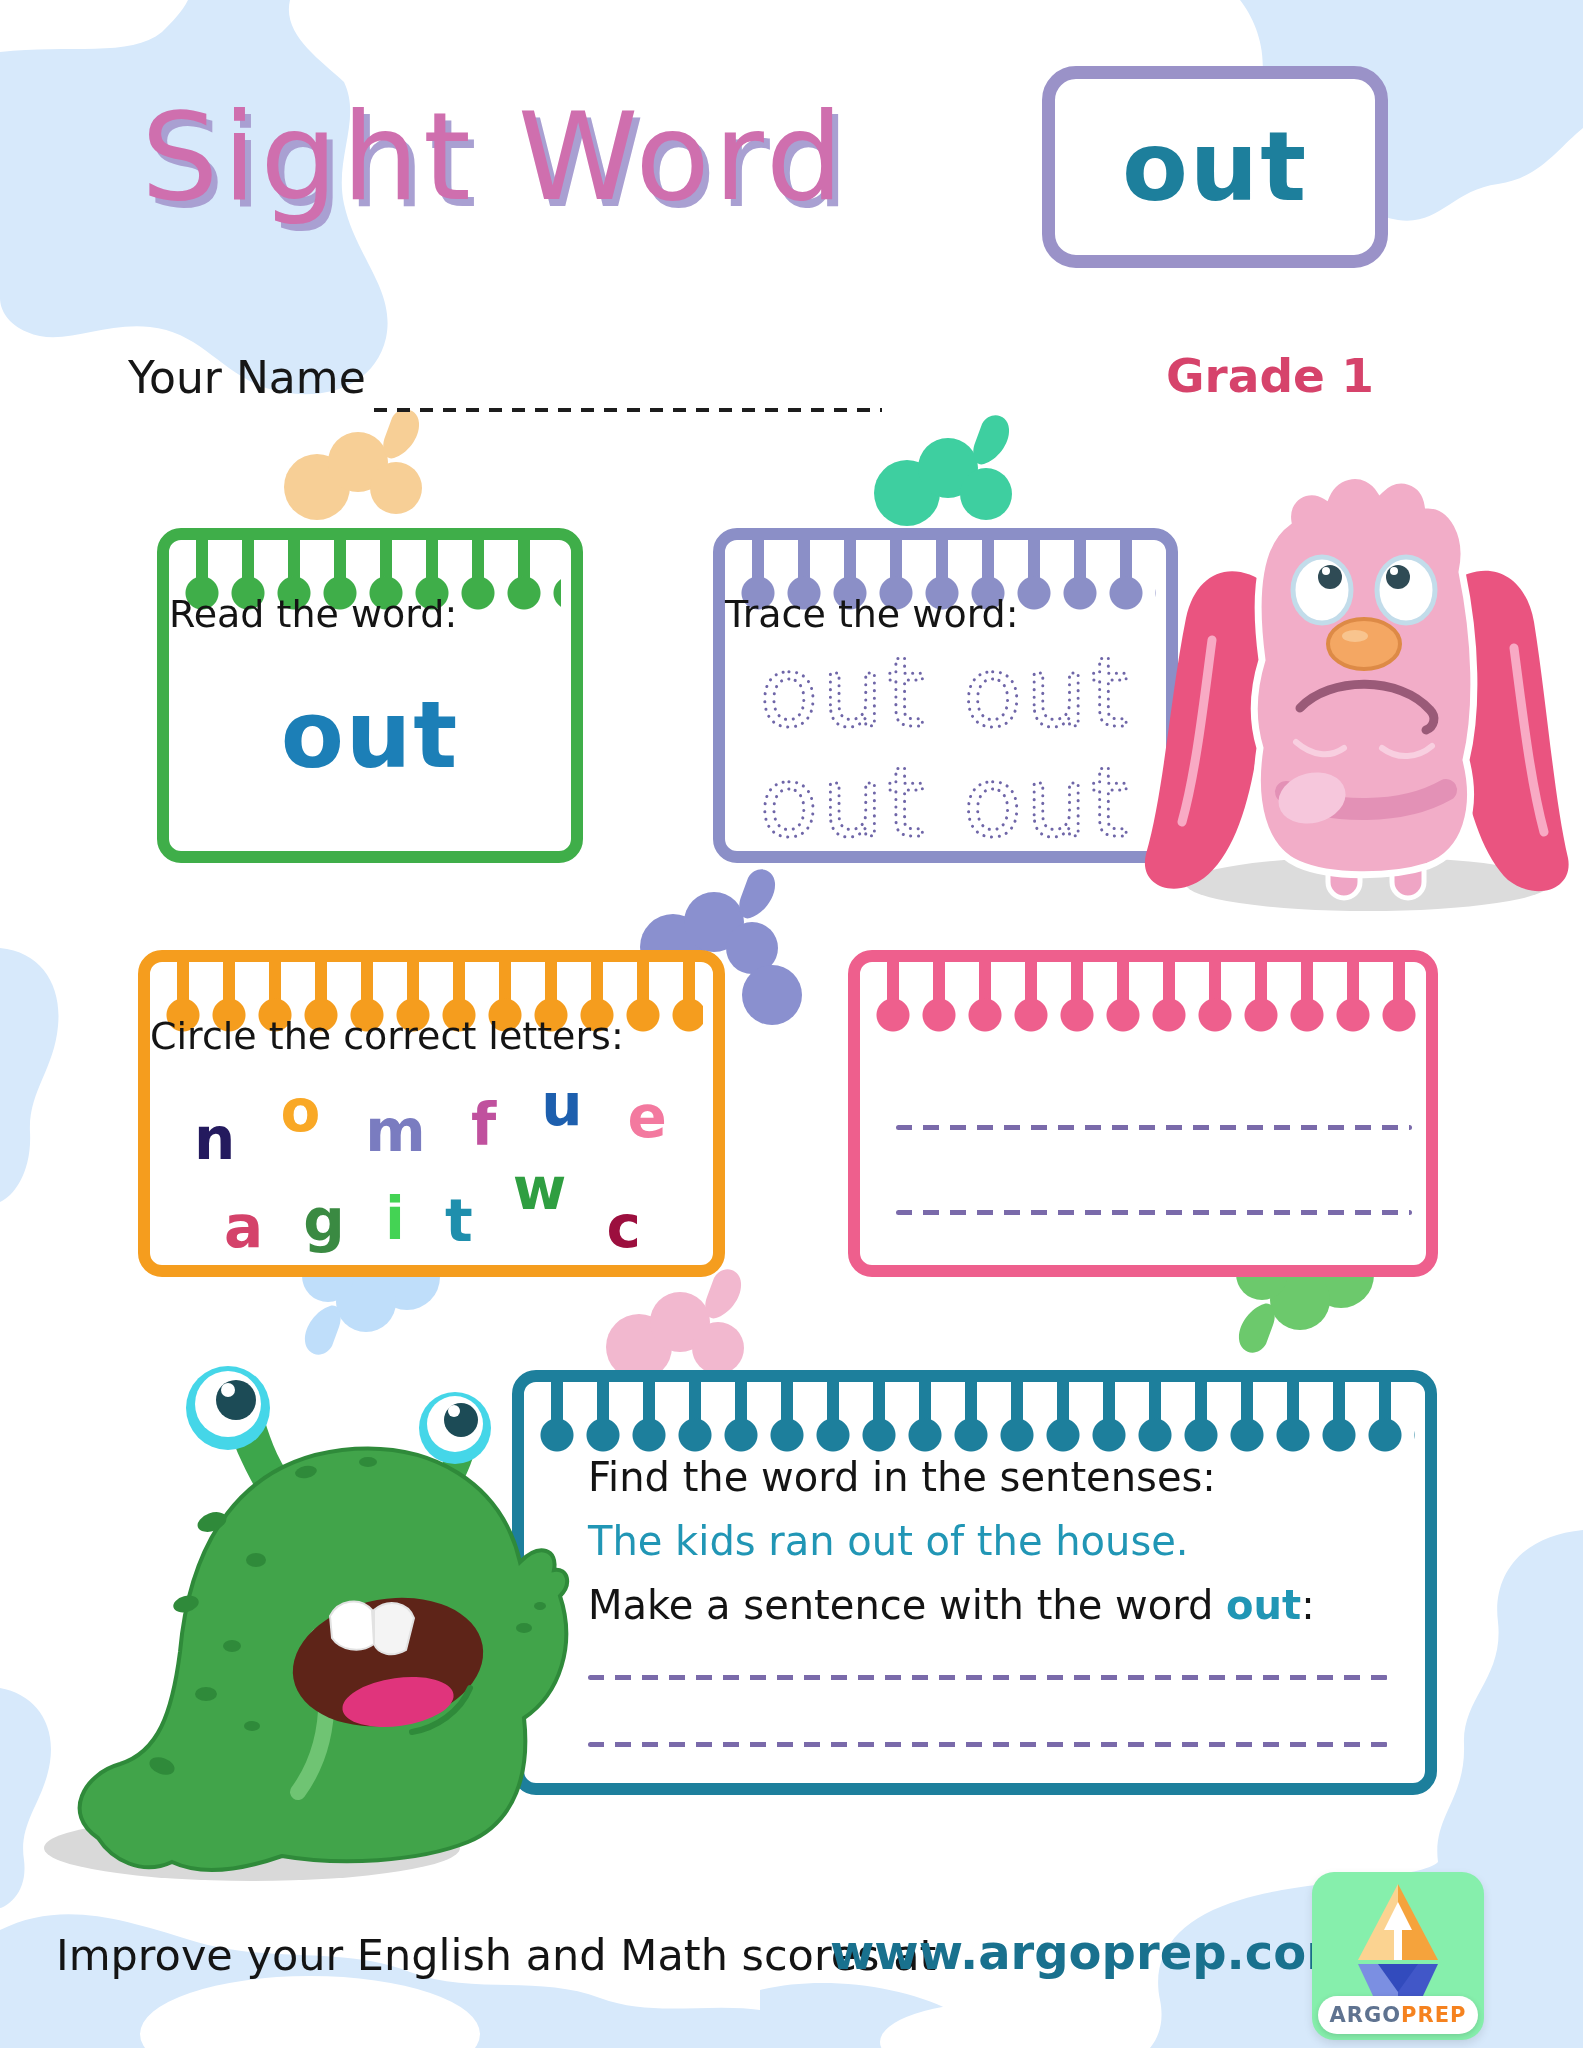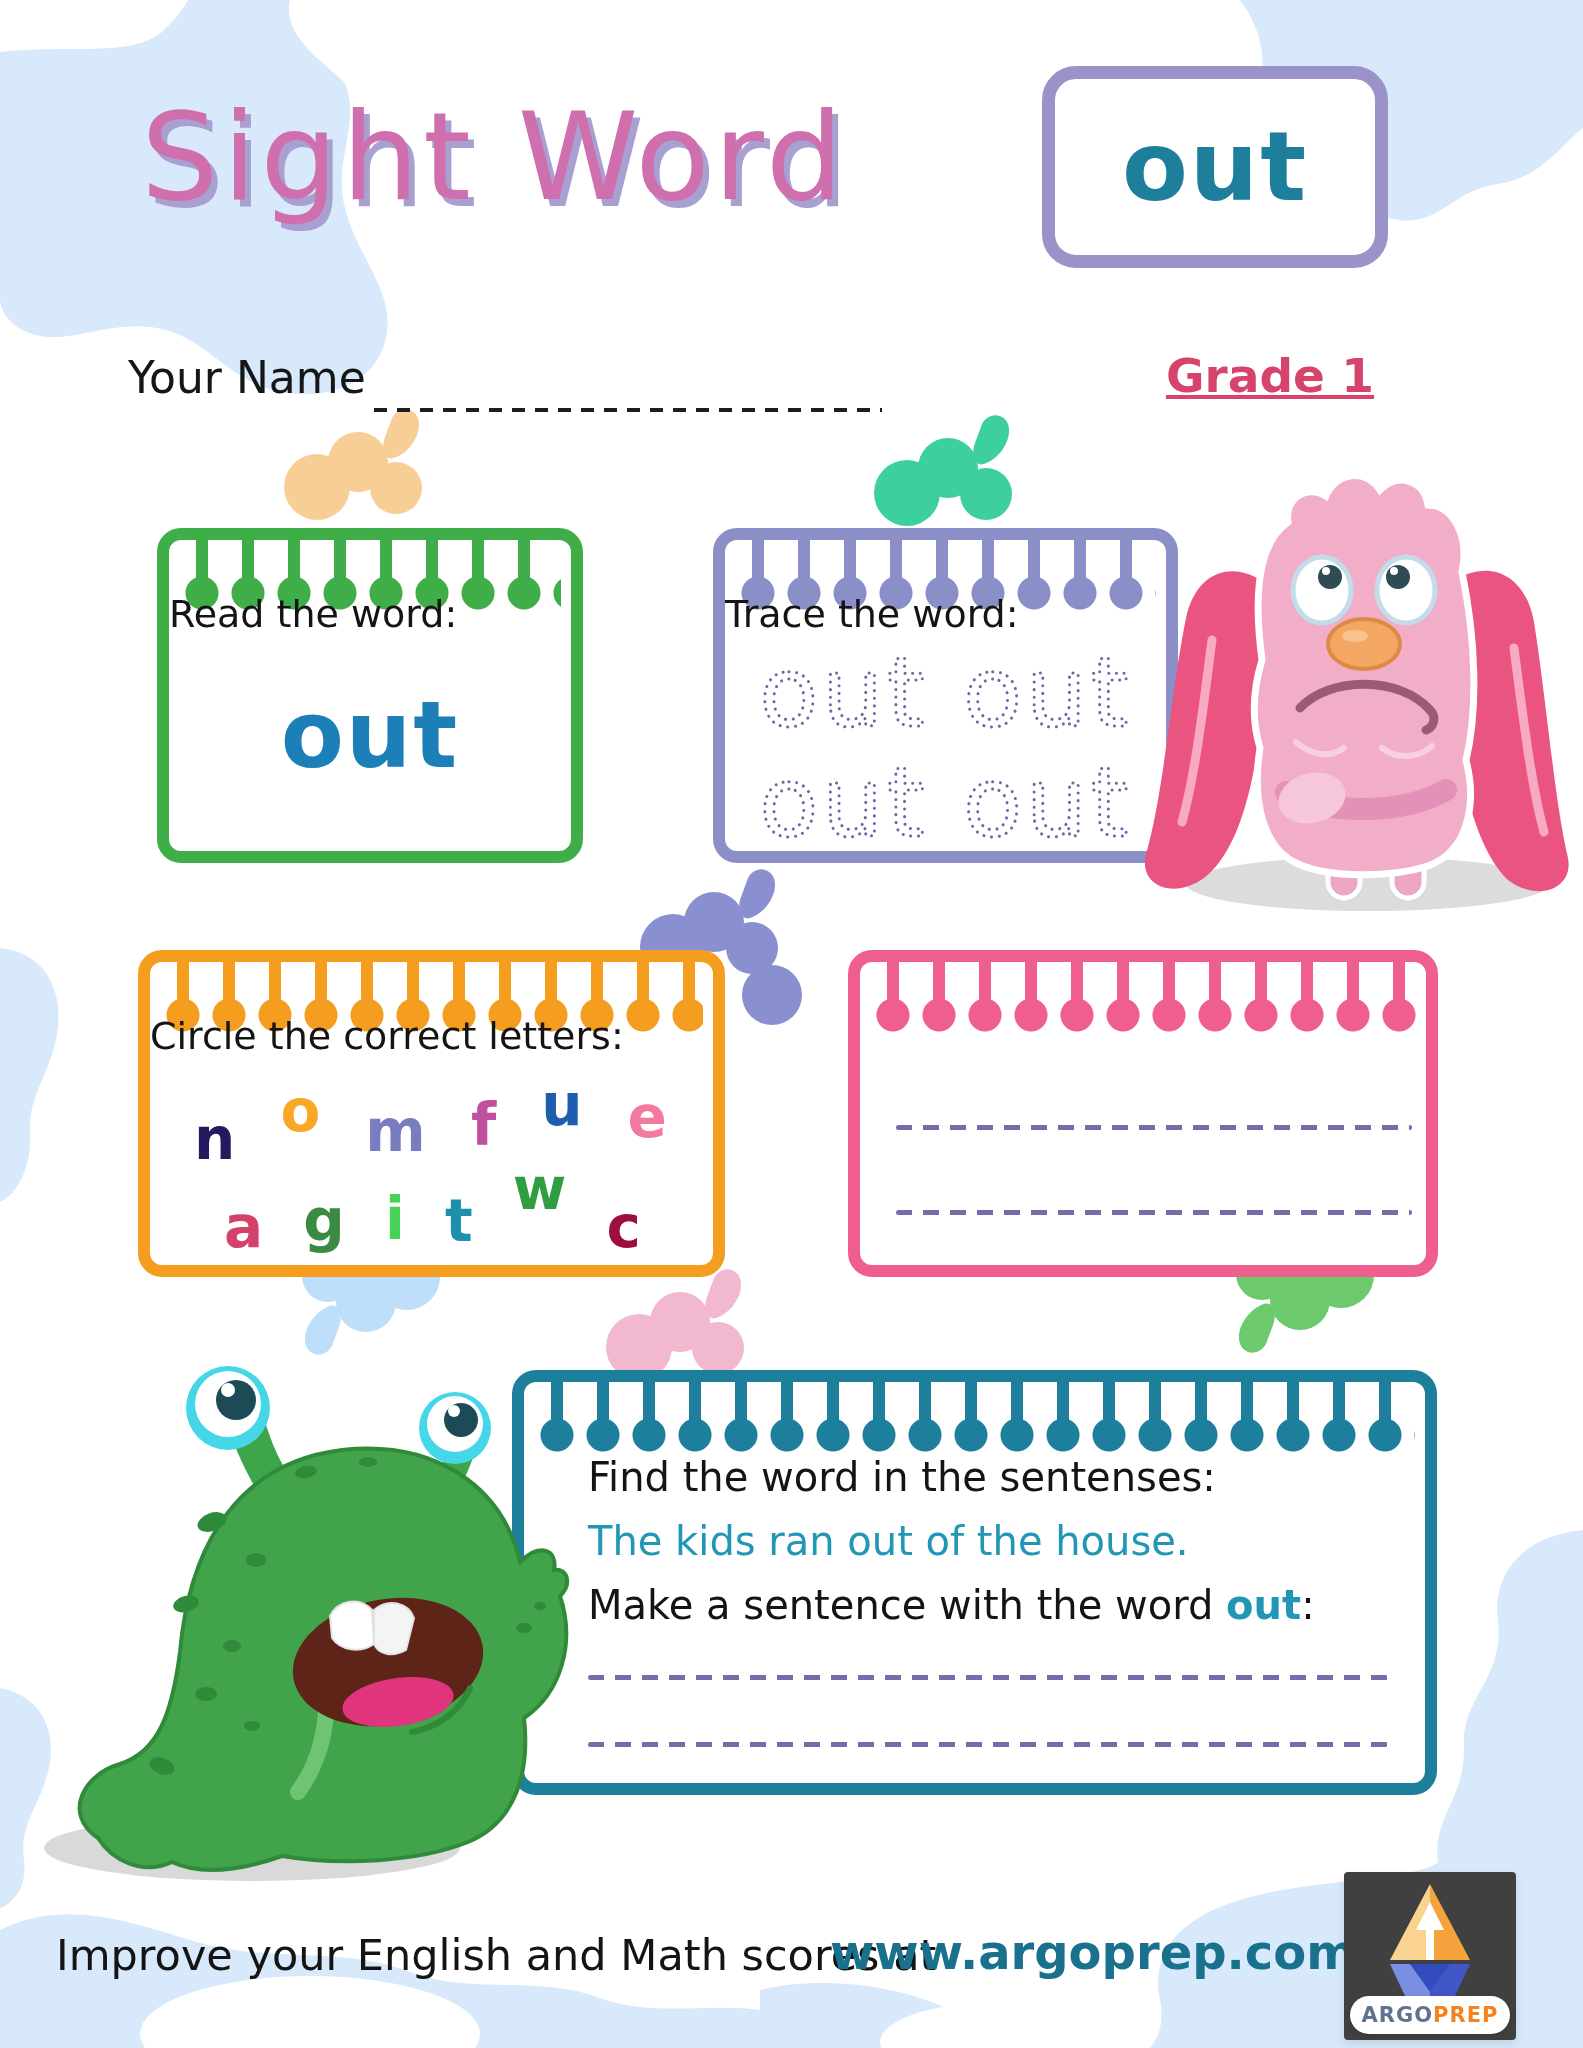--- a/index.html
+++ b/index.html
@@ -15,21 +15,21 @@
   .title{left:141px;top:86px;z-index:2;font-size:122px;font-weight:normal;letter-spacing:4px;
          color:var(--titlec);text-shadow:6px 7px 0 var(--titlesh);}
   .badge{left:1042px;top:66px;width:346px;height:202px;z-index:2;background:#fff;
          border:13px solid var(--badgeb);border-radius:34px;box-sizing:border-box;
          display:flex;align-items:center;justify-content:center;}
   .badge span{font-size:96px;font-weight:bold;color:var(--badgew);letter-spacing:2px;}
   .name-label{left:128px;top:352px;z-index:2;font-size:44px;color:#161616;}
   .name-line{left:374px;top:408px;width:508px;height:4px;z-index:2;
              background:repeating-linear-gradient(90deg,#1d1d1d 0 13px,transparent 13px 23px);}
   .grade{left:1150px;top:348px;width:240px;z-index:2;text-align:center;
-         font-size:47px;font-weight:bold;color:var(--gradec);text-decoration:underline;}
+         font-size:47px;font-weight:bold;color:var(--gradec);}
 
   
   .card{position:absolute;z-index:2;background:#fff;border:12px solid var(--bc);
         border-radius:24px;box-sizing:border-box;}
   .scallop{position:absolute;top:-2px;left:10px;right:10px;height:74px;
         background-image:
           radial-gradient(circle at 23px 55px, var(--bc) 16px, transparent 17px),
           linear-gradient(90deg, transparent 0 17px, var(--bc) 17px 29px, transparent 29px 46px);
         background-size:46px 74px,46px 44px;
         background-repeat:repeat-x;}
@@ -47,22 +47,22 @@
   .letters-row span{font-size:58px;font-weight:bold;line-height:1;display:inline-block;}
   .dashline{position:absolute;height:5px;border-radius:3px;
         background:repeating-linear-gradient(90deg,var(--dashc) 0 16px,transparent 16px 27px);}
   .find-line{position:absolute;left:64px;right:40px;font-size:40px;color:#141414;white-space:nowrap;}
   .teal-text{color:var(--sentc);}
   .teal-word{color:var(--sentc);font-weight:bold;}
 
   
   .footer-text{left:56px;top:1930px;z-index:5;font-size:43px;color:#141414;}
   .footer-url{left:830px;top:1924px;z-index:5;font-size:48px;font-weight:bold;color:var(--urlc);}
-  .logo-card{left:1344px;top:1872px;width:172px;height:168px;z-index:5;background:#404040;
-        border-radius:4px;box-shadow:0 4px 10px rgba(0,0,0,.10);}
+  .logo-card{left:1312px;top:1872px;width:172px;height:168px;z-index:5;background:#86efac;
+        border-radius:22px;box-shadow:0 4px 10px rgba(0,0,0,.10);}
   .logo-pill{position:absolute;left:6px;bottom:6px;width:160px;height:38px;background:#fff;
         border-radius:19px;box-shadow:0 2px 6px rgba(0,0,0,.14);display:flex;
         align-items:center;justify-content:center;font-size:21px;font-weight:bold;letter-spacing:1px;}
   .logo-argo{color:#5f7390;}
   .logo-prep{color:#f5821f;}
 </style>
 </head>
 <body>
 
 <div class="page" style="--titlec: #cf6fae; --titlesh: #a9a0d2; --gradec: #d6436b; --badgeb: #9a92c8; --badgew: #1d7f9c; --dashc: #7a6aaa; --urlc: #19718e; --blob: #d7e9fb;">

